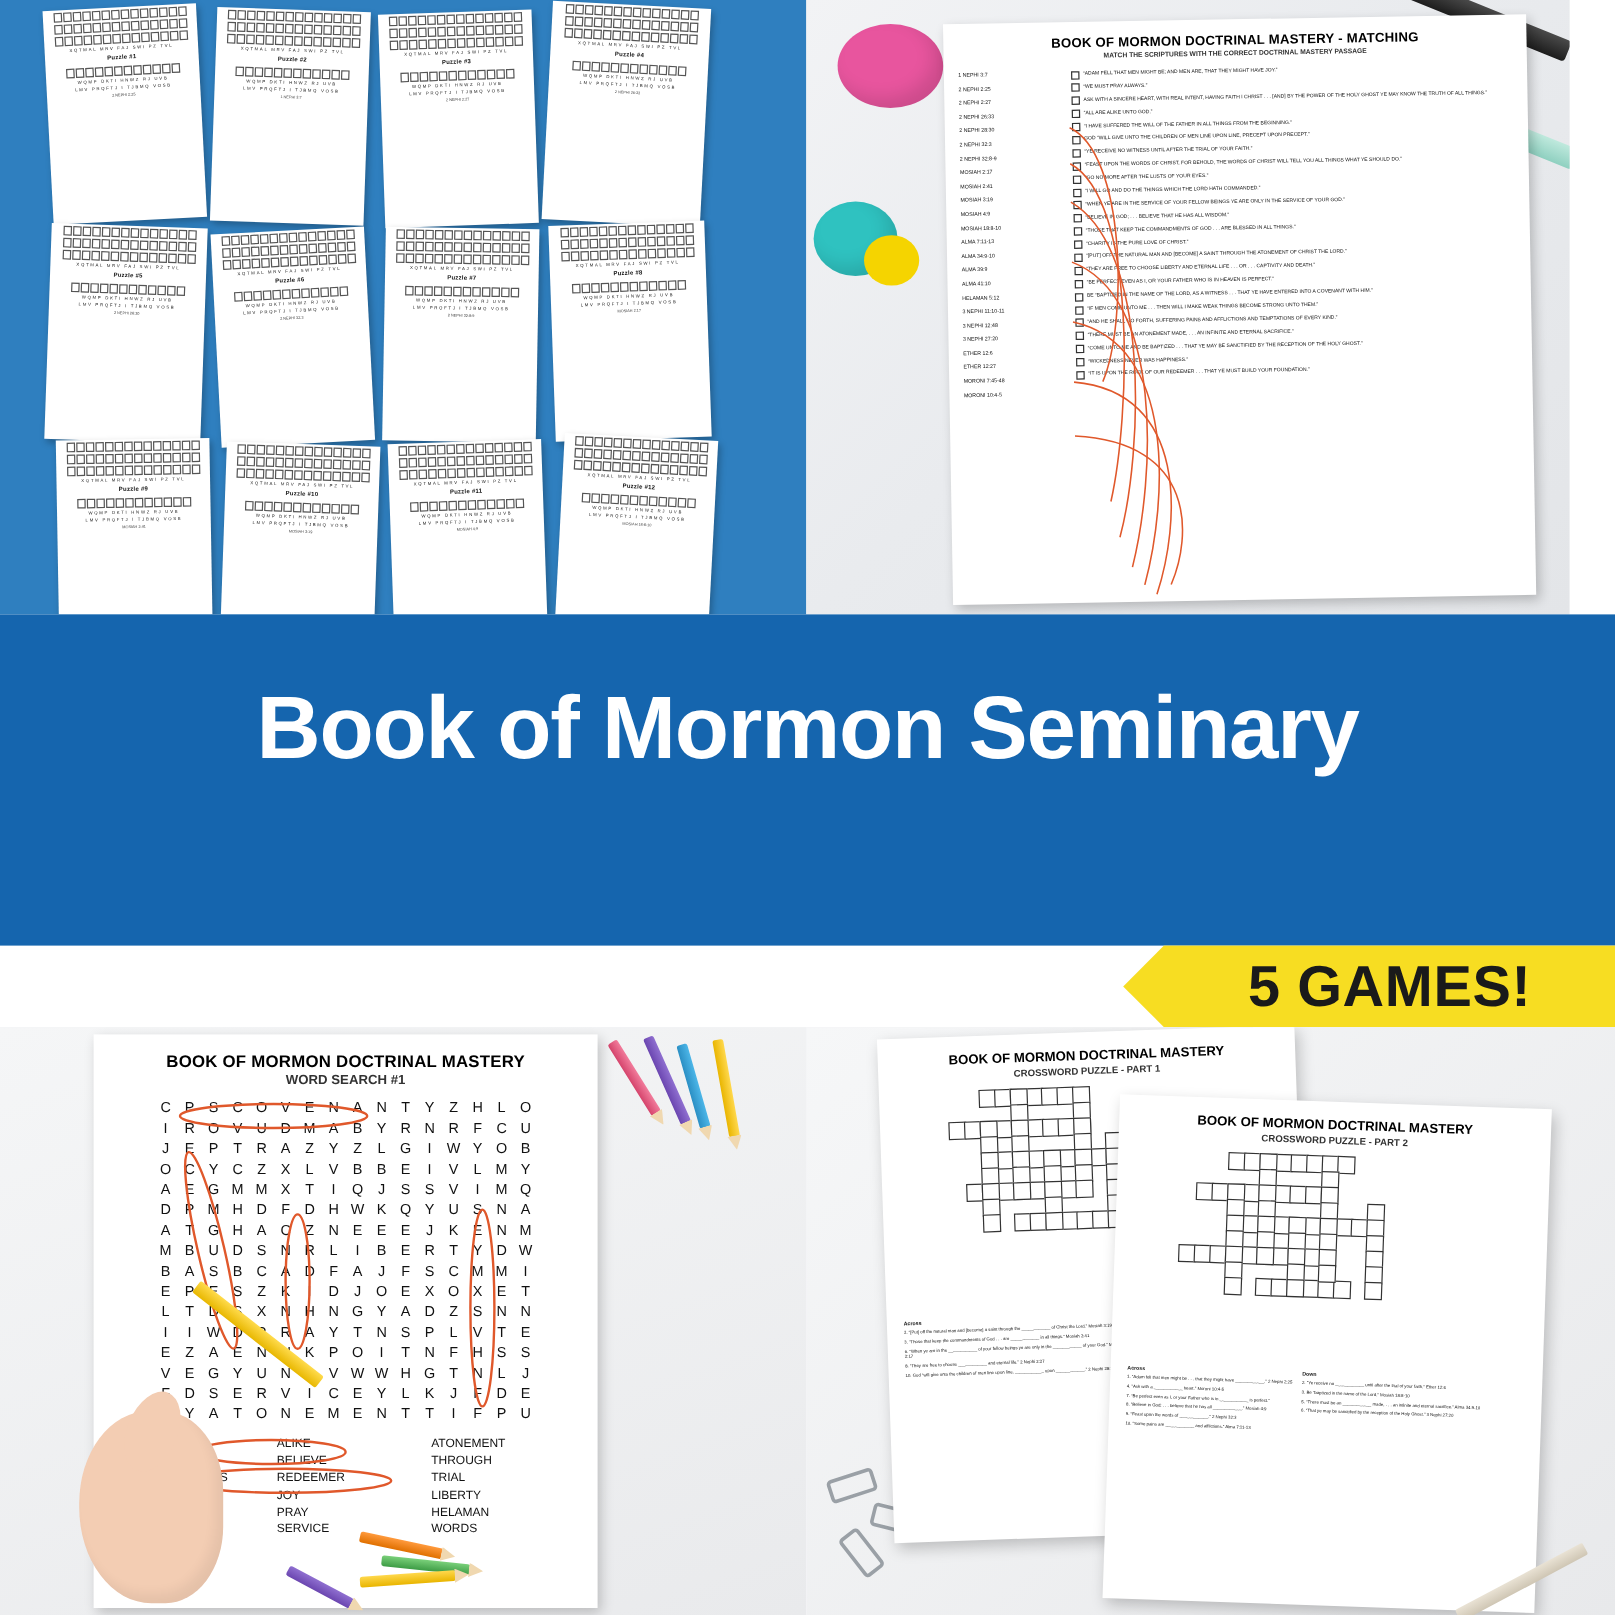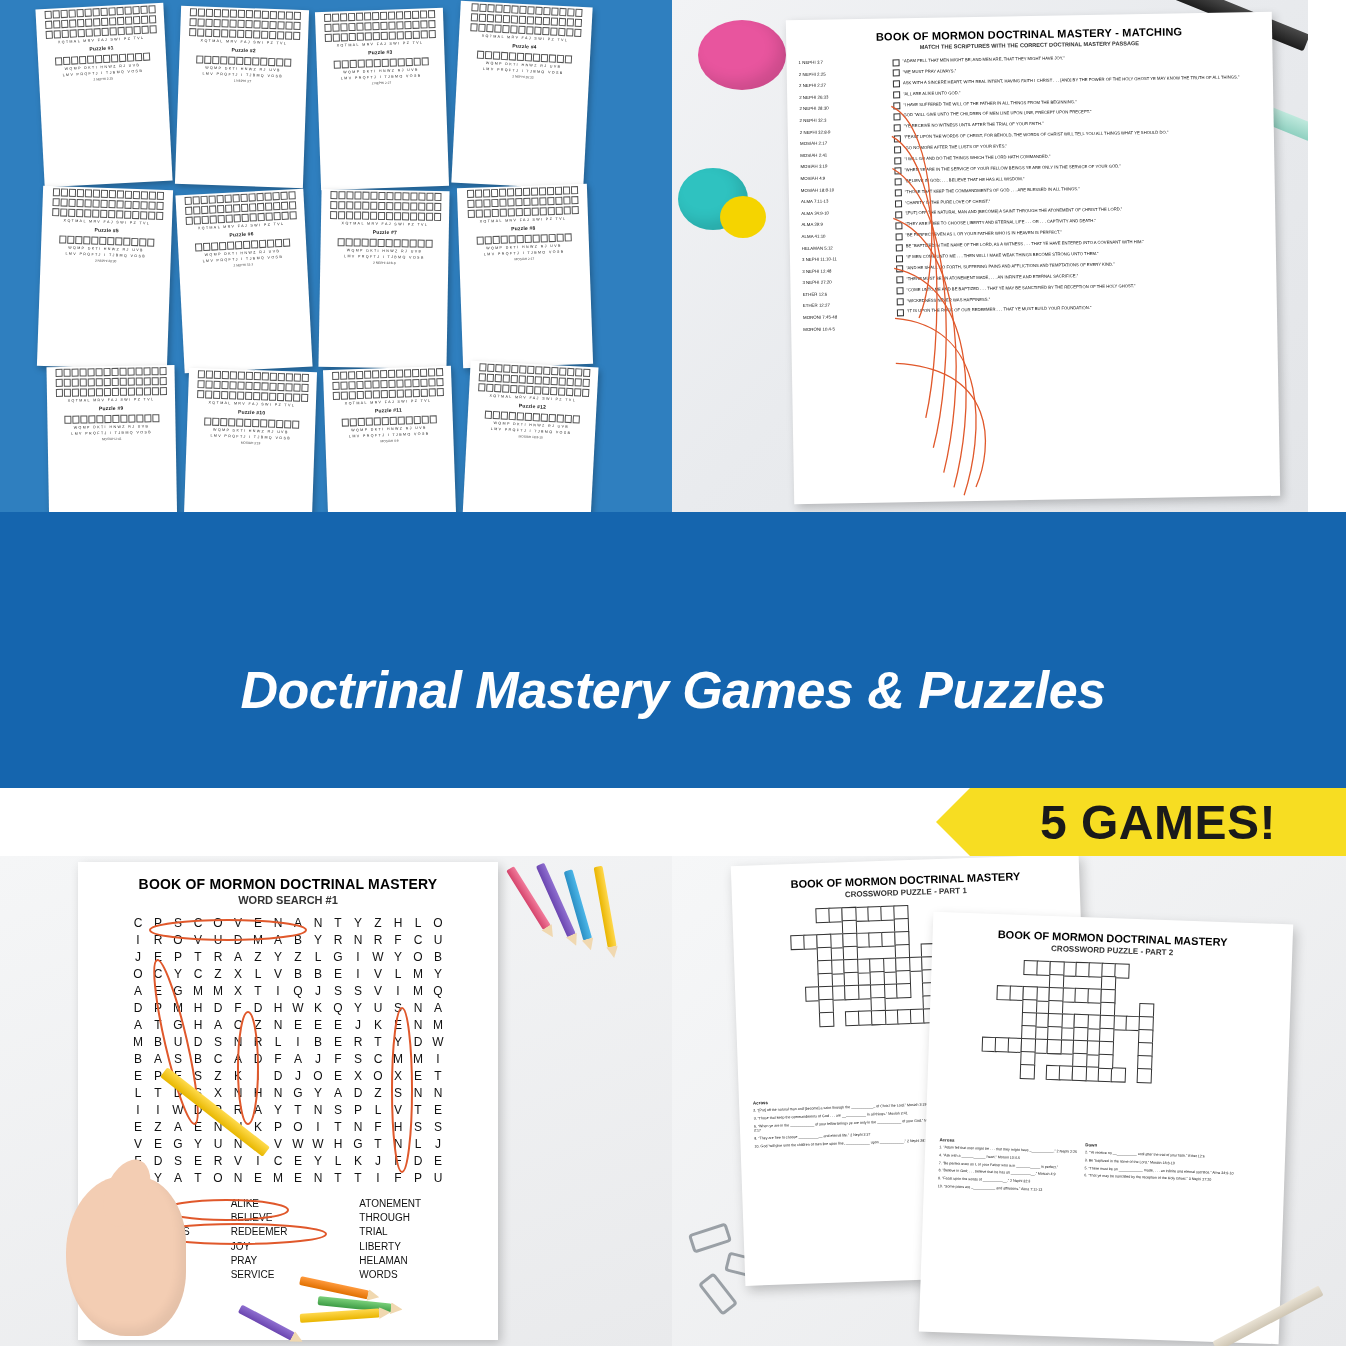--- a/index.html
+++ b/index.html
@@ -1125,21 +1125,21 @@
           <path d="M104,200 C180,230 170,380 150,455"></path>
           <path d="M104,250 C190,270 180,400 160,470"></path>
           <path d="M104,300 C200,310 190,420 170,478"></path>
           <path d="M104,345 C205,352 200,430 182,470"></path>
         </g>
       </svg>
     </div>
   </div>
 
   <div class="banner">
-    <div class="subtitle">Doctrinal Mastery Games &amp; Puzzles</div>
+    <div class="title">Book of Mormon Seminary</div>
   </div>
   <div class="ribbon">
     <span class="rt">5 GAMES!</span>
   </div>
 
   <div class="bl">
     <div class="bg"></div>
 
     <div class="pencils">
       <div class="pencil" style="left:510px;top:8px;width:70px;background:linear-gradient(180deg,#f17b9b,#d5446c);transform:rotate(58deg)">

